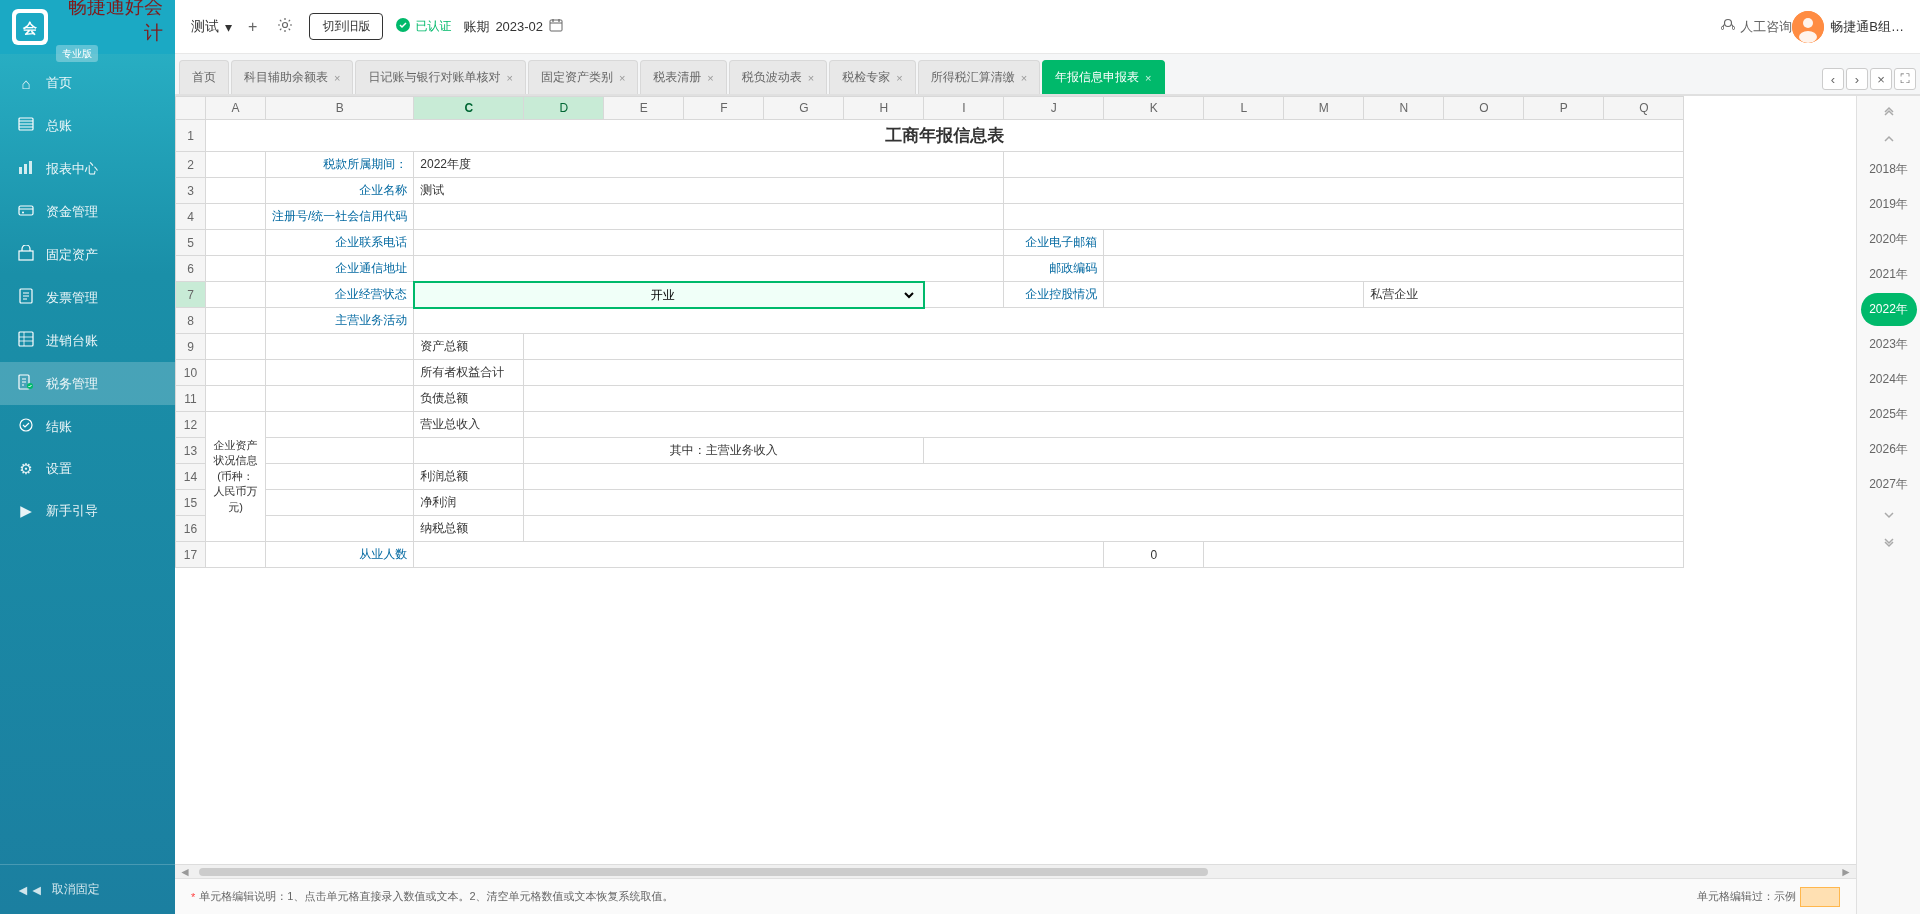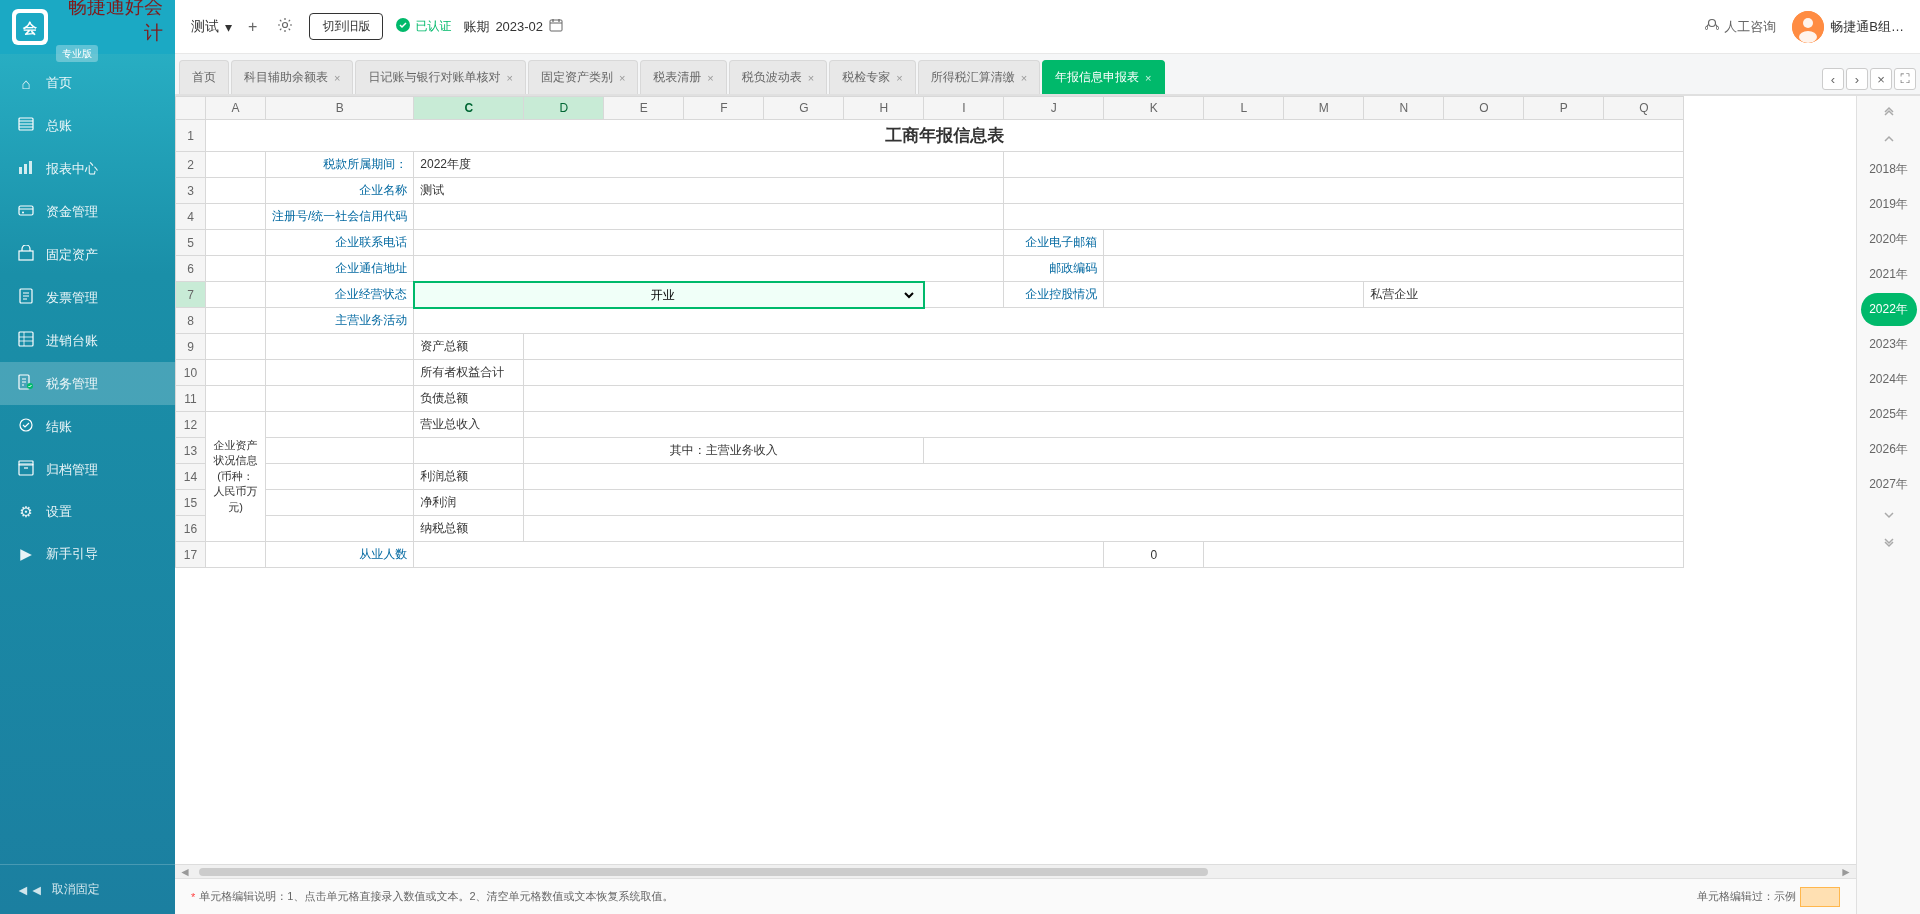--- a/index.html
+++ b/index.html
@@ -119,21 +119,20 @@
     .topbar-period {
       display: flex;
       align-items: center;
       gap: 6px;
       color: #333;
       font-size: 13px;
     }
     .topbar-right {
       margin-left: auto;
       display: flex;
-      gap: 16px;
     }
     .topbar-service {
       display: flex;
       align-items: center;
       gap: 4px;
       color: #666;
       font-size: 13px;
       cursor: pointer;
     }
     .topbar-user {
@@ -554,30 +553,20 @@
       <span class="nav-label">税务管理</span>
     </div>
     <div class="nav-item">
       <span class="nav-icon">
         <svg width="16" height="16" viewBox="0 0 16 16" fill="none">
             <circle cx="8" cy="8" r="6" stroke="white" stroke-width="1.2" fill="none"></circle>
             <path d="M5 8l2 2 4-4" stroke="white" stroke-width="1.2" fill="none"></path>
           </svg>
       </span>
       <span class="nav-label">结账</span>
-    </div>
-    <div class="nav-item">
-      <span class="nav-icon">
-        <svg width="16" height="16" viewBox="0 0 16 16" fill="none">
-            <rect x="1" y="4" width="14" height="11" rx="1" stroke="white" stroke-width="1.2" fill="none"></rect>
-            <rect x="1" y="1" width="14" height="4" rx="0.5" stroke="white" stroke-width="1.2" fill="none"></rect>
-            <line x1="6" y1="8" x2="10" y2="8" stroke="white" stroke-width="1.2"></line>
-          </svg>
-      </span>
-      <span class="nav-label">归档管理</span>
     </div>
     <div class="nav-item">
       <span class="nav-icon">⚙</span>
       <span class="nav-label">设置</span>
     </div>
     <div class="nav-item">
       <span class="nav-icon">▶</span>
       <span class="nav-label">新手引导</span>
     </div>
   </div>

